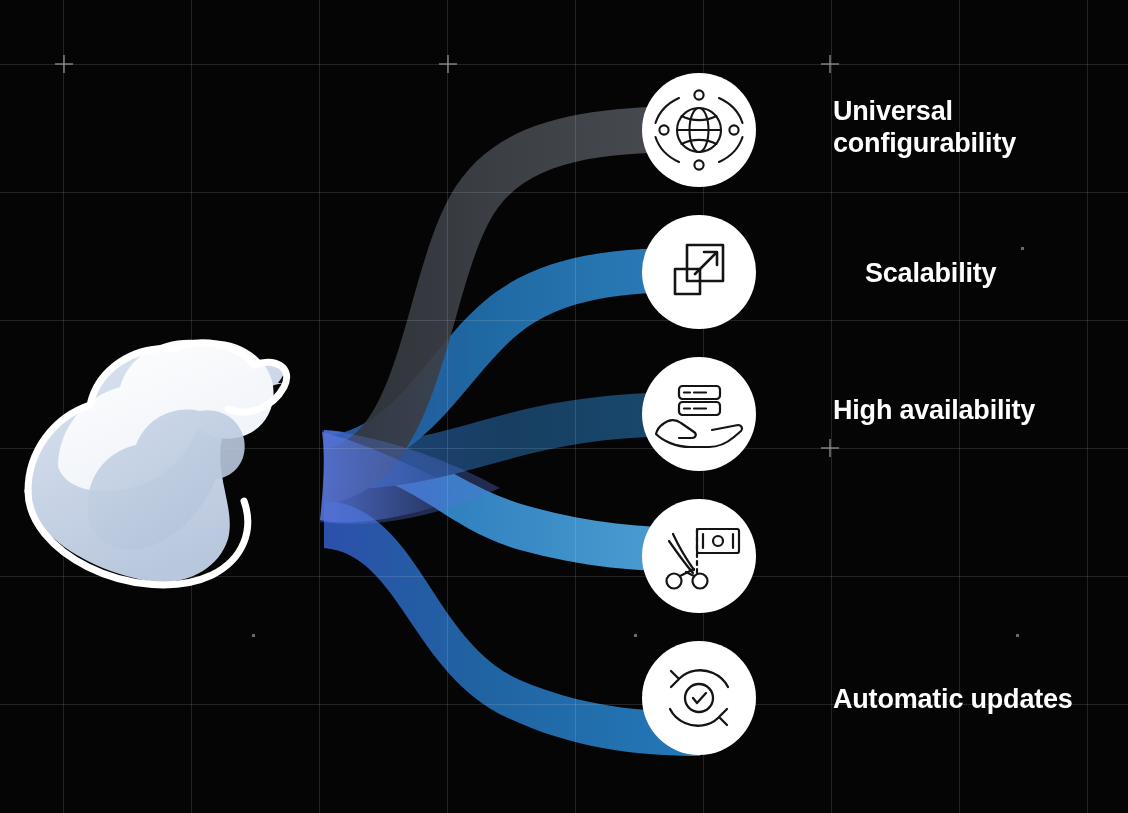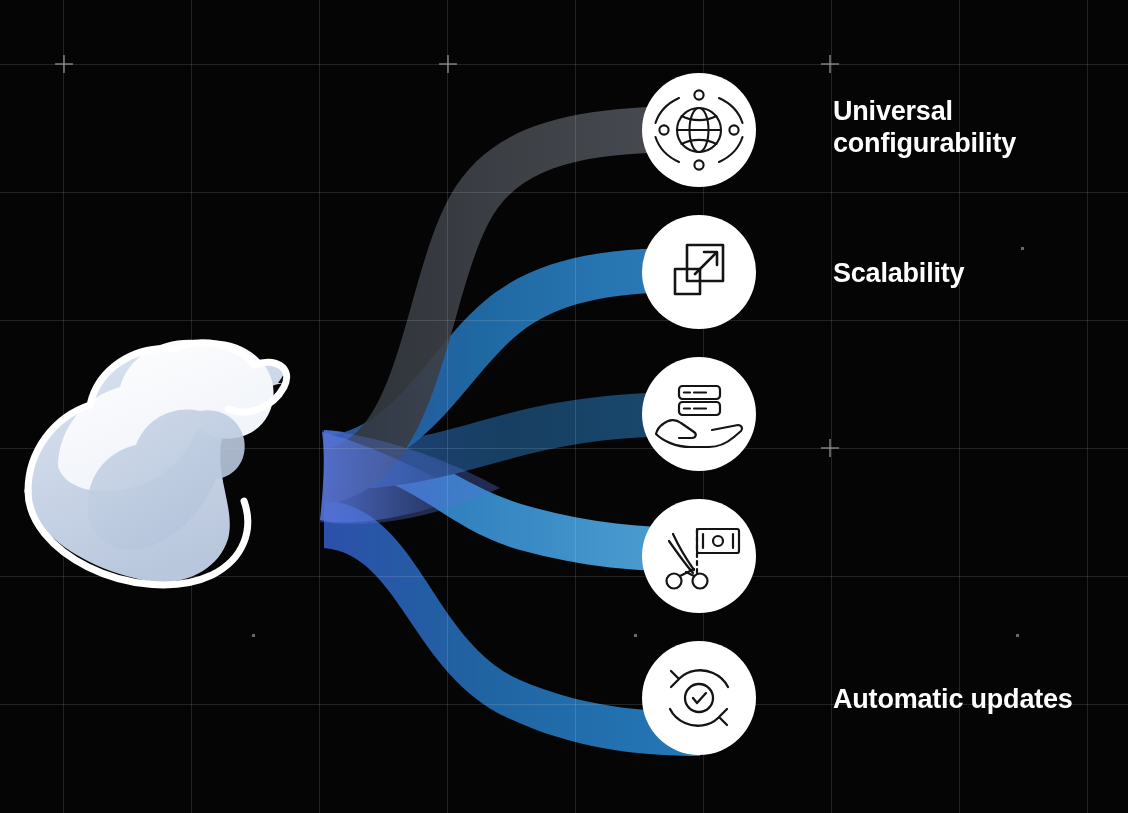--- a/index.html
+++ b/index.html
@@ -31,21 +31,21 @@
     position:absolute;
     left:833px;
     color:#ffffff;
     font-weight:700;
     font-size:27px;
     line-height:1.18;
     letter-spacing:-0.2px;
     white-space:pre-line;
   }
   .l0 { top:96px;  }
-  .l1 { top:258px; }
+  .l1 { top:258px;margin-left:32px; }
   .l2 { top:395px; }
   .l3 { top:528px; }
   .l4 { top:684px; }
 </style>
 </head>
 <body>
 
 <div id="stage">
 
   <div id="grid-layer"></div>
@@ -219,20 +219,21 @@
         <circle cx="699" cy="698" r="14"></circle>
         <polyline points="693,698 697,703 706,693"></polyline>
       </g>
     </g>
   </svg>
 
   <div id="labels">
     <div class="label l0">Universal
 configurability</div>
     <div class="label l1">Scalability</div>
+    <div class="label l2">High availability</div>
     <div class="label l4">Automatic updates</div>
   </div>
 
   <svg id="ticks" width="1128" height="813" style="position:absolute;inset:0;pointer-events:none">
     <g stroke="#9aa0a6" stroke-width="1.4" opacity="0.85">
       <g>
         <line x1="55" y1="64" x2="73" y2="64"></line>
           <line x1="64" y1="55" x2="64" y2="73"></line>
       </g>
       <g>

